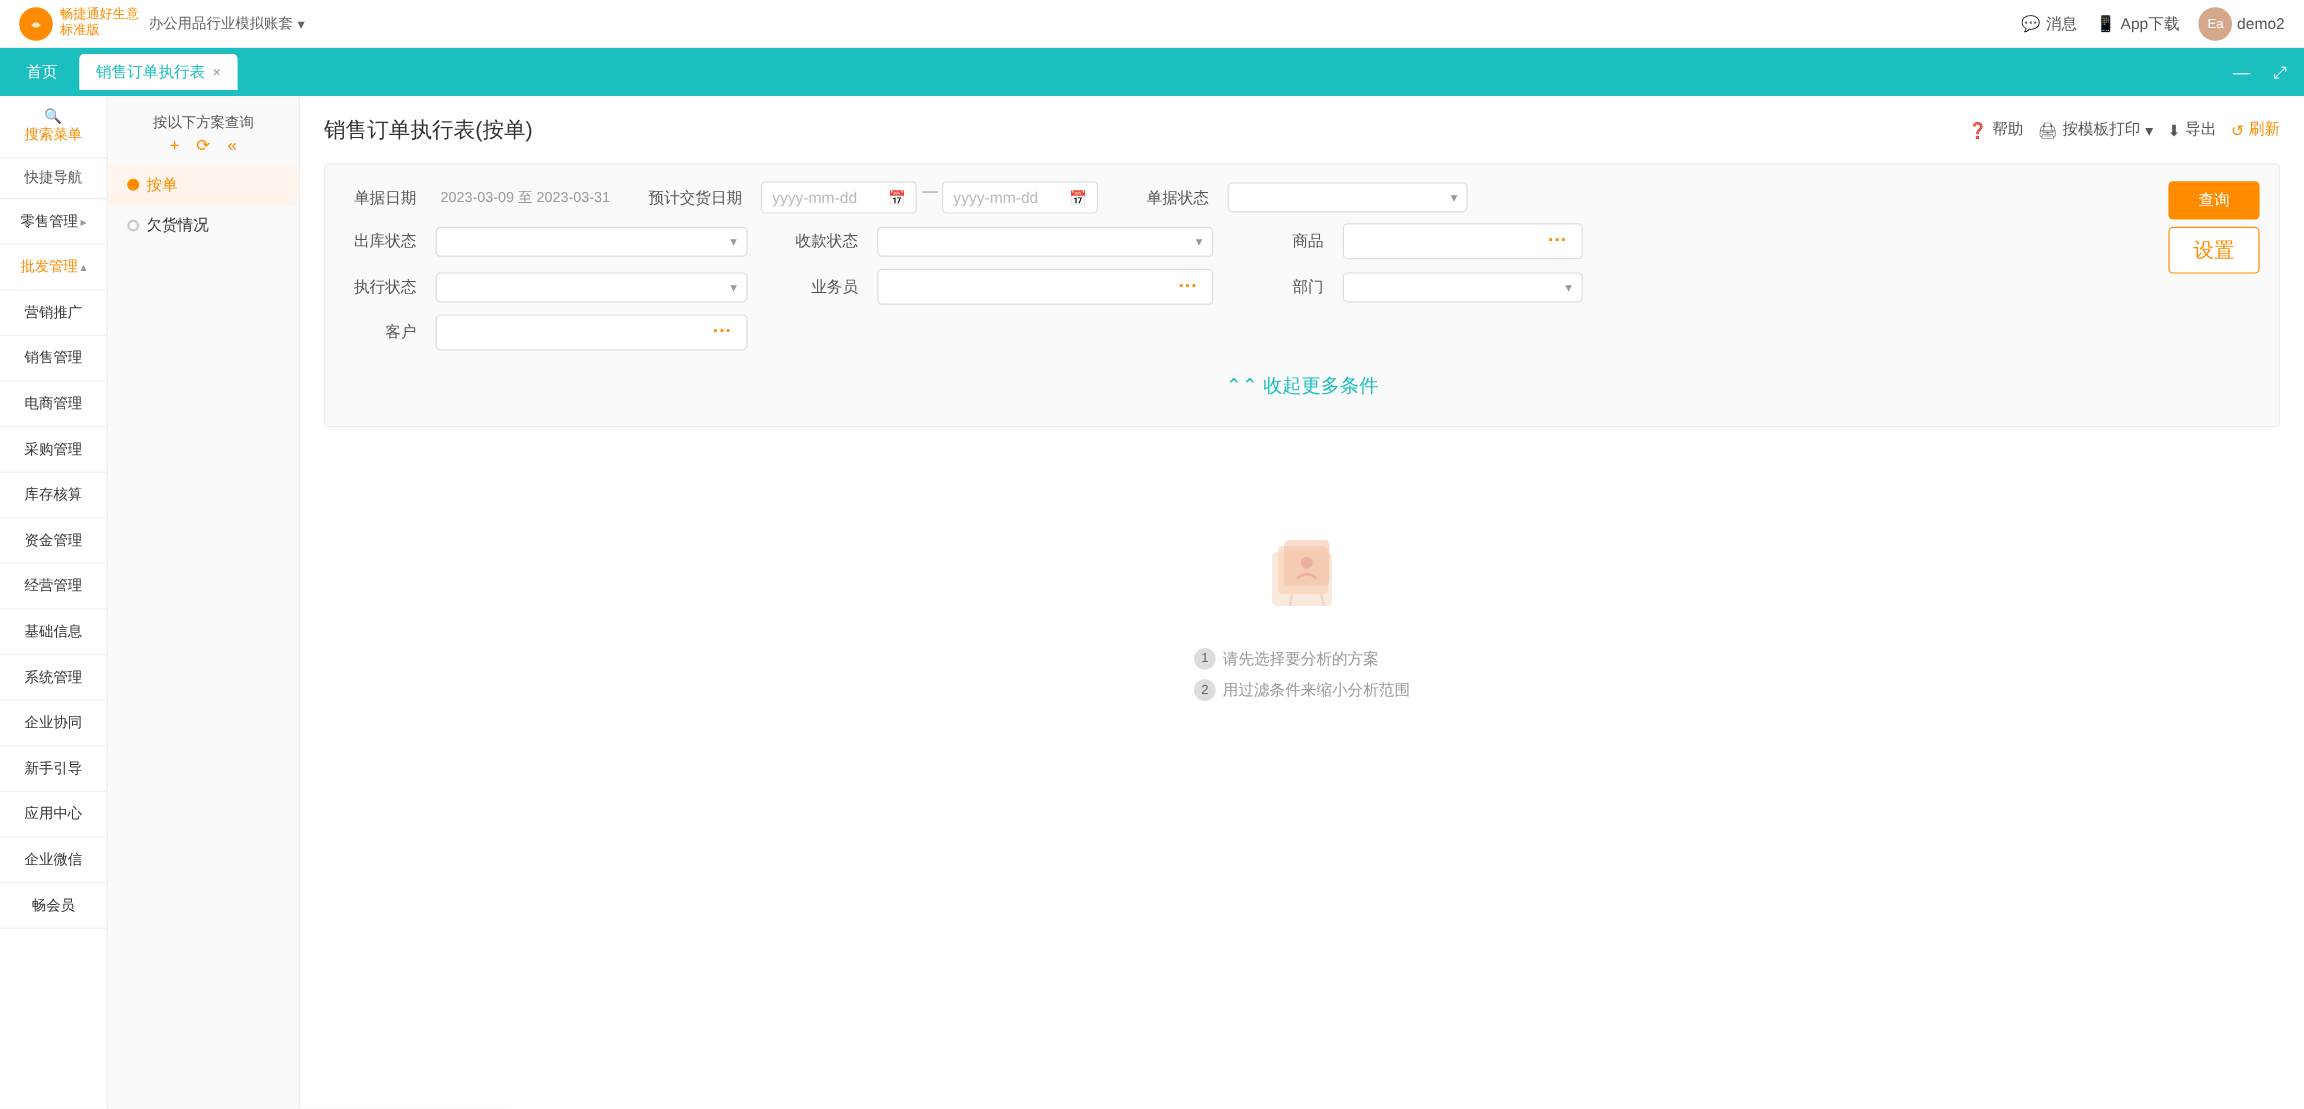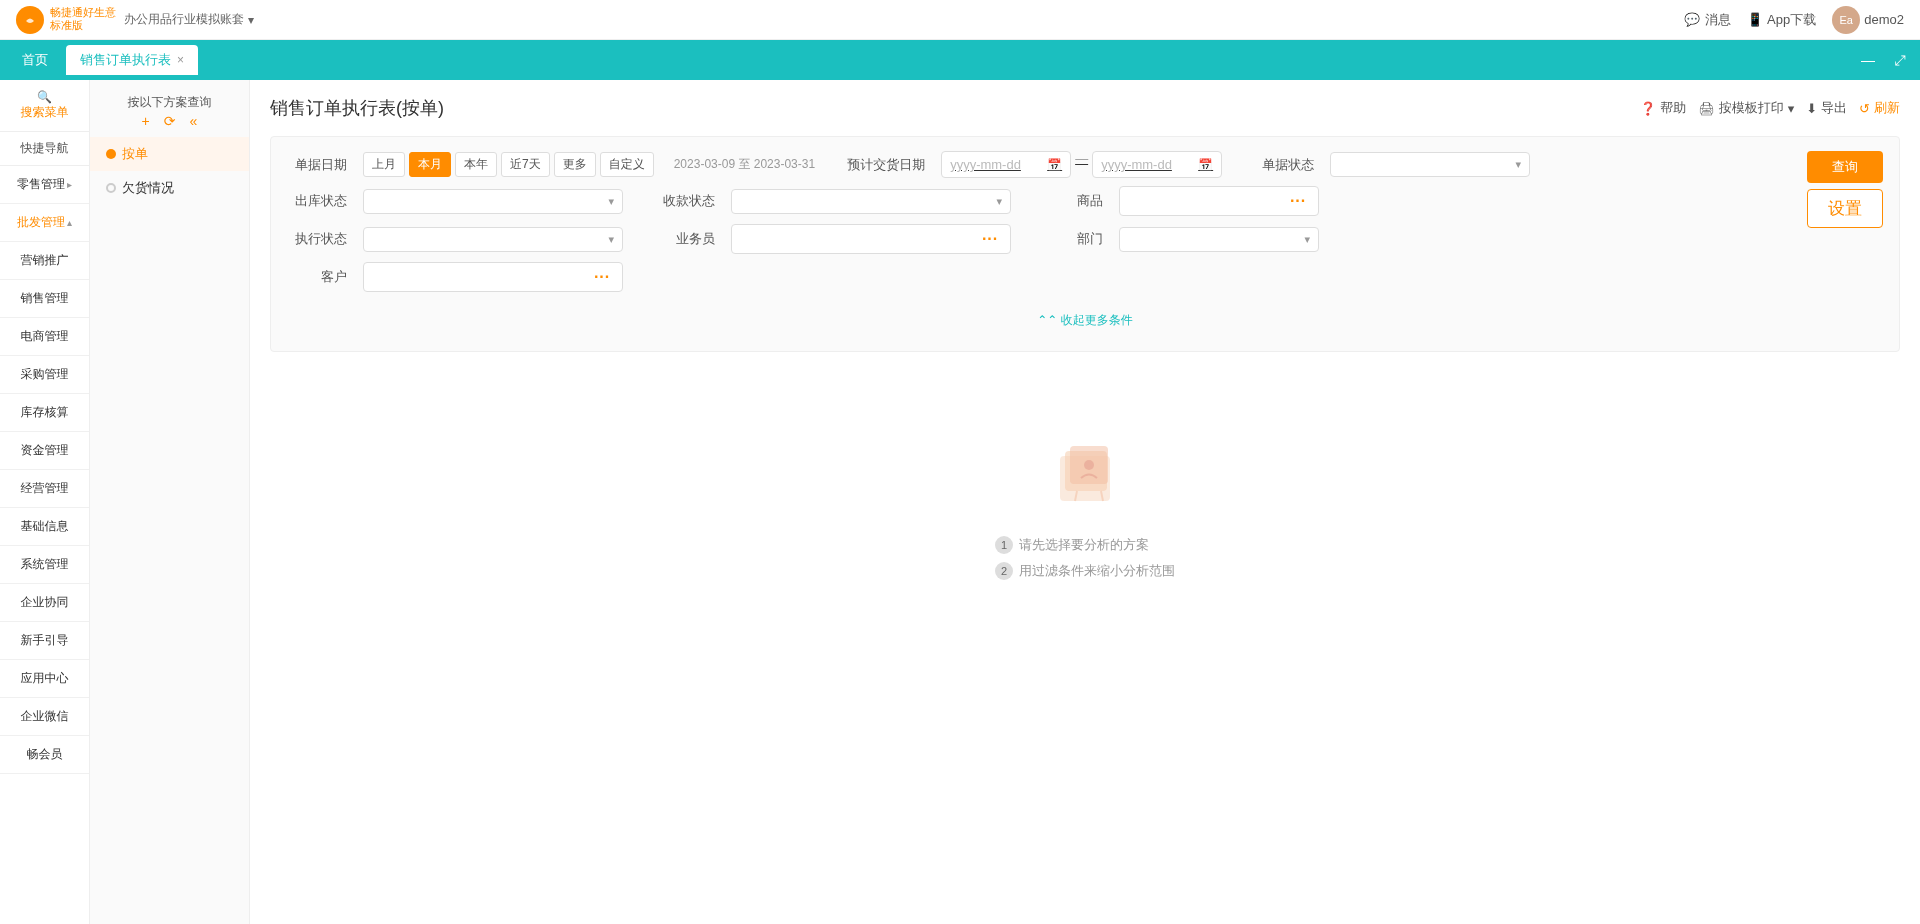--- a/index.html
+++ b/index.html
@@ -322,21 +322,20 @@
       display: flex;
       align-items: center;
       justify-content: space-between;
       position: relative;
     }
     .filter-select-arrow { color: #999; font-size: 11px; }
     .filter-date-range {
       display: flex;
       align-items: flex-start;
       gap: 4px;
-      text-decoration: underline;
     }
     .date-input {
       border: 1px solid #ddd;
       border-radius: 4px;
       padding: 5px 8px;
       font-size: 13px;
       background: white;
       width: 130px;
       color: #bbb;
       display: flex;
@@ -403,21 +402,21 @@
       font-size: 17px;
       cursor: pointer;
       white-space: nowrap;
     }
 
     
     .collapse-row {
       text-align: center;
       padding: 8px;
       color: #1bbfbf;
-      font-size: 12px;
+      font-size: 16px;
       cursor: pointer;
     }
 
     
     .empty-state {
       display: flex;
       flex-direction: column;
       align-items: center;
       justify-content: center;
       padding: 80px 20px;
@@ -632,28 +631,20 @@
         </div>
       </div>
 
       <div class="filter-area">
 
         <div style="display:flex; align-items:flex-start; gap:16px; margin-bottom:12px;">
           <div style="display:flex; flex-direction:column; gap:8px; flex:1;">
 
             <div class="filter-row" style="margin-bottom:0;">
               <span class="filter-label">单据日期</span>
-              <div class="filter-date-btns">
-                <button class="date-btn">上月</button>
-                <button class="date-btn active">本月</button>
-                <button class="date-btn">本年</button>
-                <button class="date-btn">近7天</button>
-                <button class="date-btn">更多</button>
-                <button class="date-btn">自定义</button>
-              </div>
               <span class="date-range-text">2023-03-09 至 2023-03-31</span>
 
               <span class="filter-label" style="margin-left:16px;">预计交货日期</span>
               <div class="filter-date-range">
                 <div class="date-input">
                   <span>yyyy-mm-dd</span>
                   <span class="date-icon">📅</span>
                 </div>
                 <span class="date-separator">—</span>
                 <div class="date-input">

